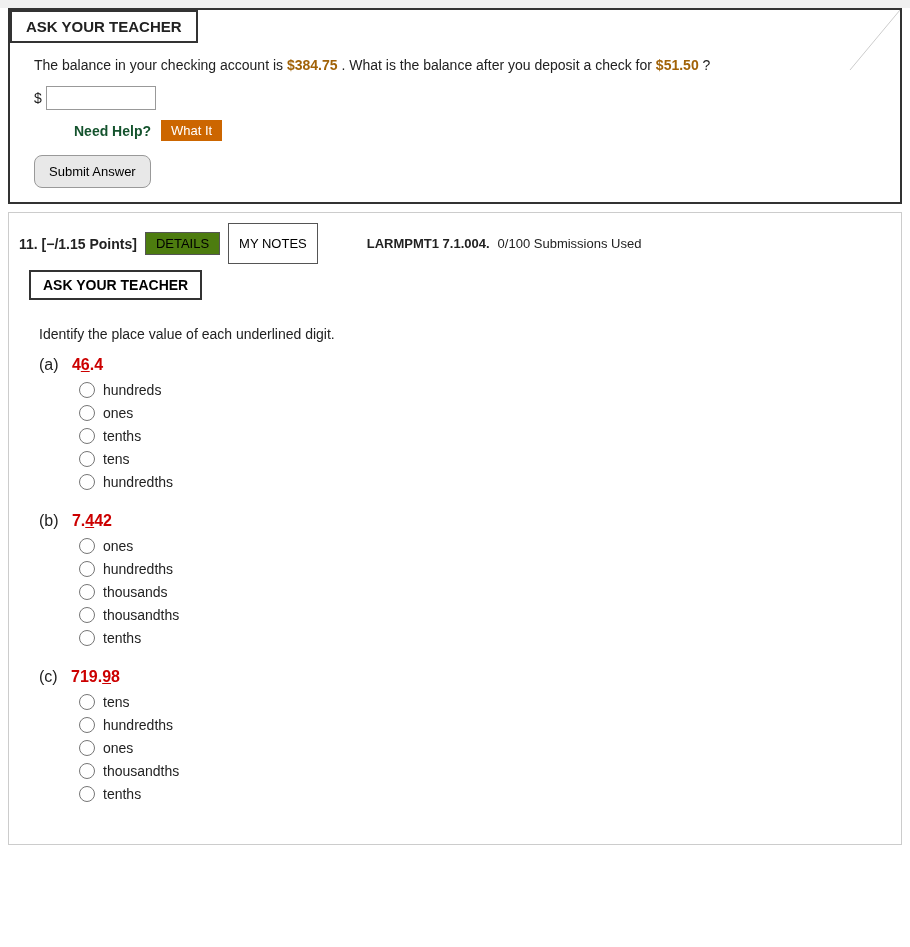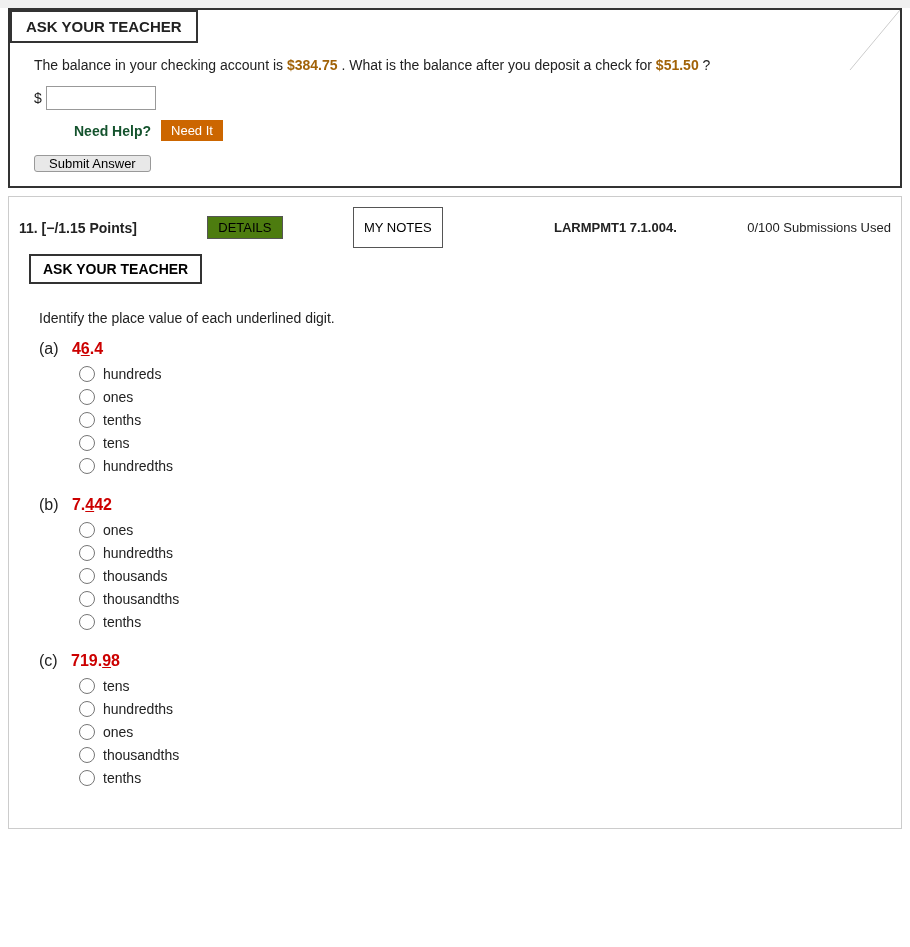--- a/index.html
+++ b/index.html
@@ -67,33 +67,32 @@
       color: #fff;
       border: none;
       padding: 3px 10px;
       font-size: 13px;
       cursor: pointer;
     }
 
     .submit-answer-btn {
       background: #e8e8e8;
       border: 1px solid #999;
-      padding: 0 14px;
+      padding: 8px 14px;
       font-size: 13px;
       cursor: pointer;
-      border-radius: 3px;
+      border-radius: 8px;
     }
 
     .problem-header {
       display: flex;
       align-items: center;
       padding: 10px 10px 6px 10px;
       gap: 8px;
       flex-wrap: wrap;
-      justify-content: space-between;
     }
 
     .details-btn {
       background: #4d7c0f;
       border: 1px solid #555;
       padding: 3px 10px;
       font-size: 13px;
       cursor: pointer;
     }
 
@@ -180,21 +179,21 @@
         <span>. What is the balance after you deposit a check for </span>
         <span class="amount">$51.50</span>
         <span>?</span>
       </p>
       <div class="dollar-input-row">
         <span class="dollar-sign">$</span>
         <input class="dollar-input" type="text" style="">
       </div>
       <div class="need-help-row">
         <span class="need-help-label">Need Help?</span>
-        <button class="read-it-btn">Need It</button>
+        <button class="read-it-btn">What It</button>
       </div>
       <button class="submit-answer-btn">Submit Answer</button>
     </div>
 
     <svg style="position:absolute;top:0;right:0;" width="80" height="60">
       <line x1="80" y1="0" x2="30" y2="60" stroke="#ccc" stroke-width="1"></line>
     </svg>
   </div>
 
   <div style="margin:8px; border:1px solid #ccc;">

